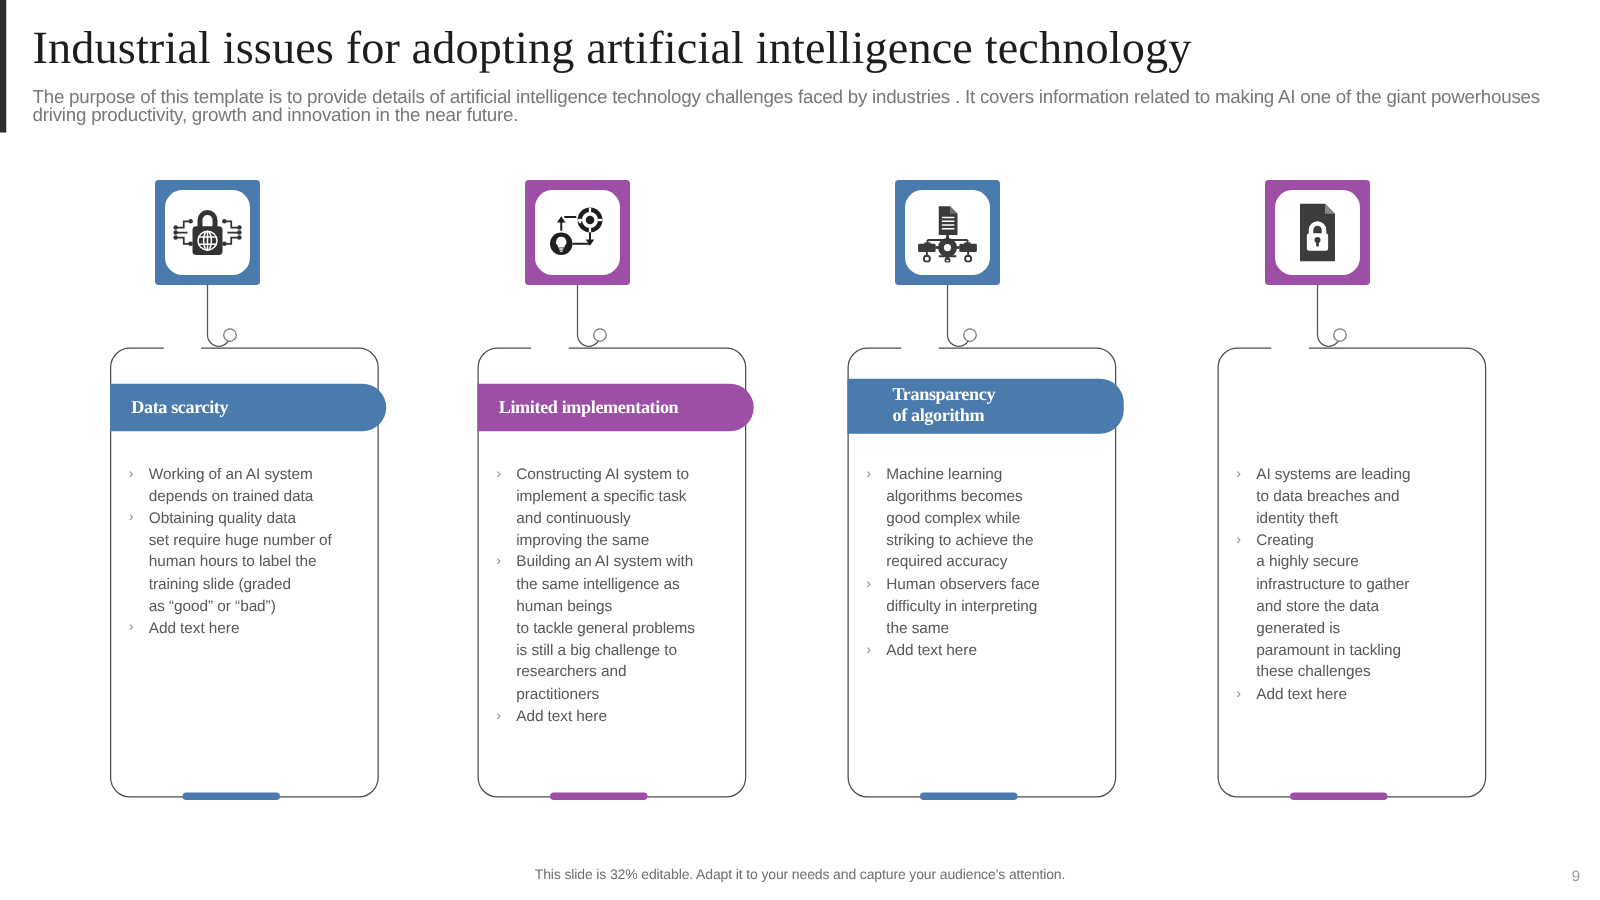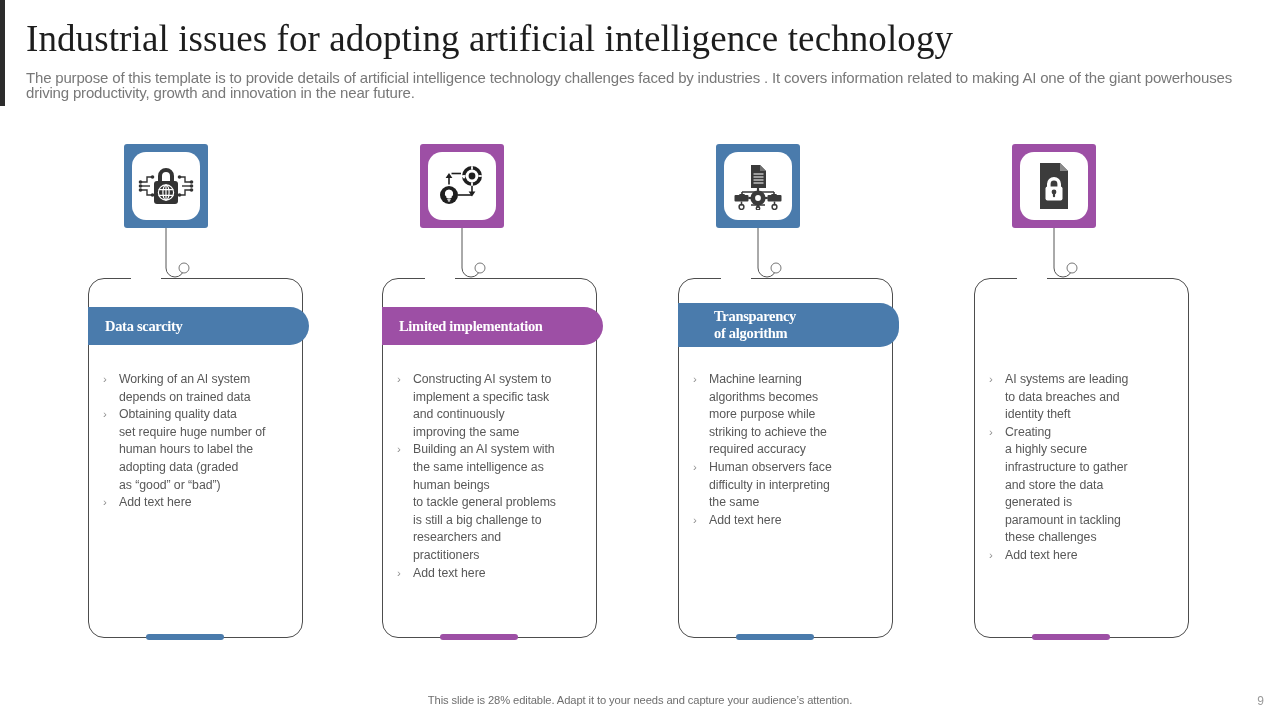--- a/index.html
+++ b/index.html
@@ -294,21 +294,21 @@
           <li class="bullet">
             <span class="chev">›</span>
             <span class="btxt">Working of an AI  system
 depends on trained data</span>
           </li>
           <li class="bullet">
             <span class="chev">›</span>
             <span class="btxt">Obtaining quality data
 set require huge number of
 human hours to label the
-adopting data (graded
+training slide (graded
 as “good” or “bad”)</span>
           </li>
           <li class="bullet">
             <span class="chev">›</span>
             <span class="btxt">Add text here</span>
           </li>
         </ul>
         <div class="accent-bar blue"></div>
       </div>
     </div>
@@ -439,21 +439,21 @@
         <div class="notch-mask"></div>
         <div class="pill blue two-line">
           <span class="pill-text">Transparency
 of algorithm</span>
         </div>
         <ul class="bullets">
           <li class="bullet">
             <span class="chev">›</span>
             <span class="btxt">Machine learning
 algorithms becomes
-more purpose while
+good complex while
 striking to achieve the
 required accuracy</span>
           </li>
           <li class="bullet">
             <span class="chev">›</span>
             <span class="btxt">Human observers face
 difficulty in interpreting
 the same</span>
           </li>
           <li class="bullet">
@@ -513,16 +513,16 @@
             <span class="chev">›</span>
             <span class="btxt">Add text here</span>
           </li>
         </ul>
         <div class="accent-bar purple"></div>
       </div>
     </div>
 
   </div>
 
-  <div class="footer-note">This slide is 28% editable. Adapt it to your needs and capture your audience’s attention.</div>
+  <div class="footer-note">This slide is 32% editable. Adapt it to your needs and capture your audience’s attention.</div>
   <div class="page-number">9</div>
 
 </div>
 
 </body></html>

